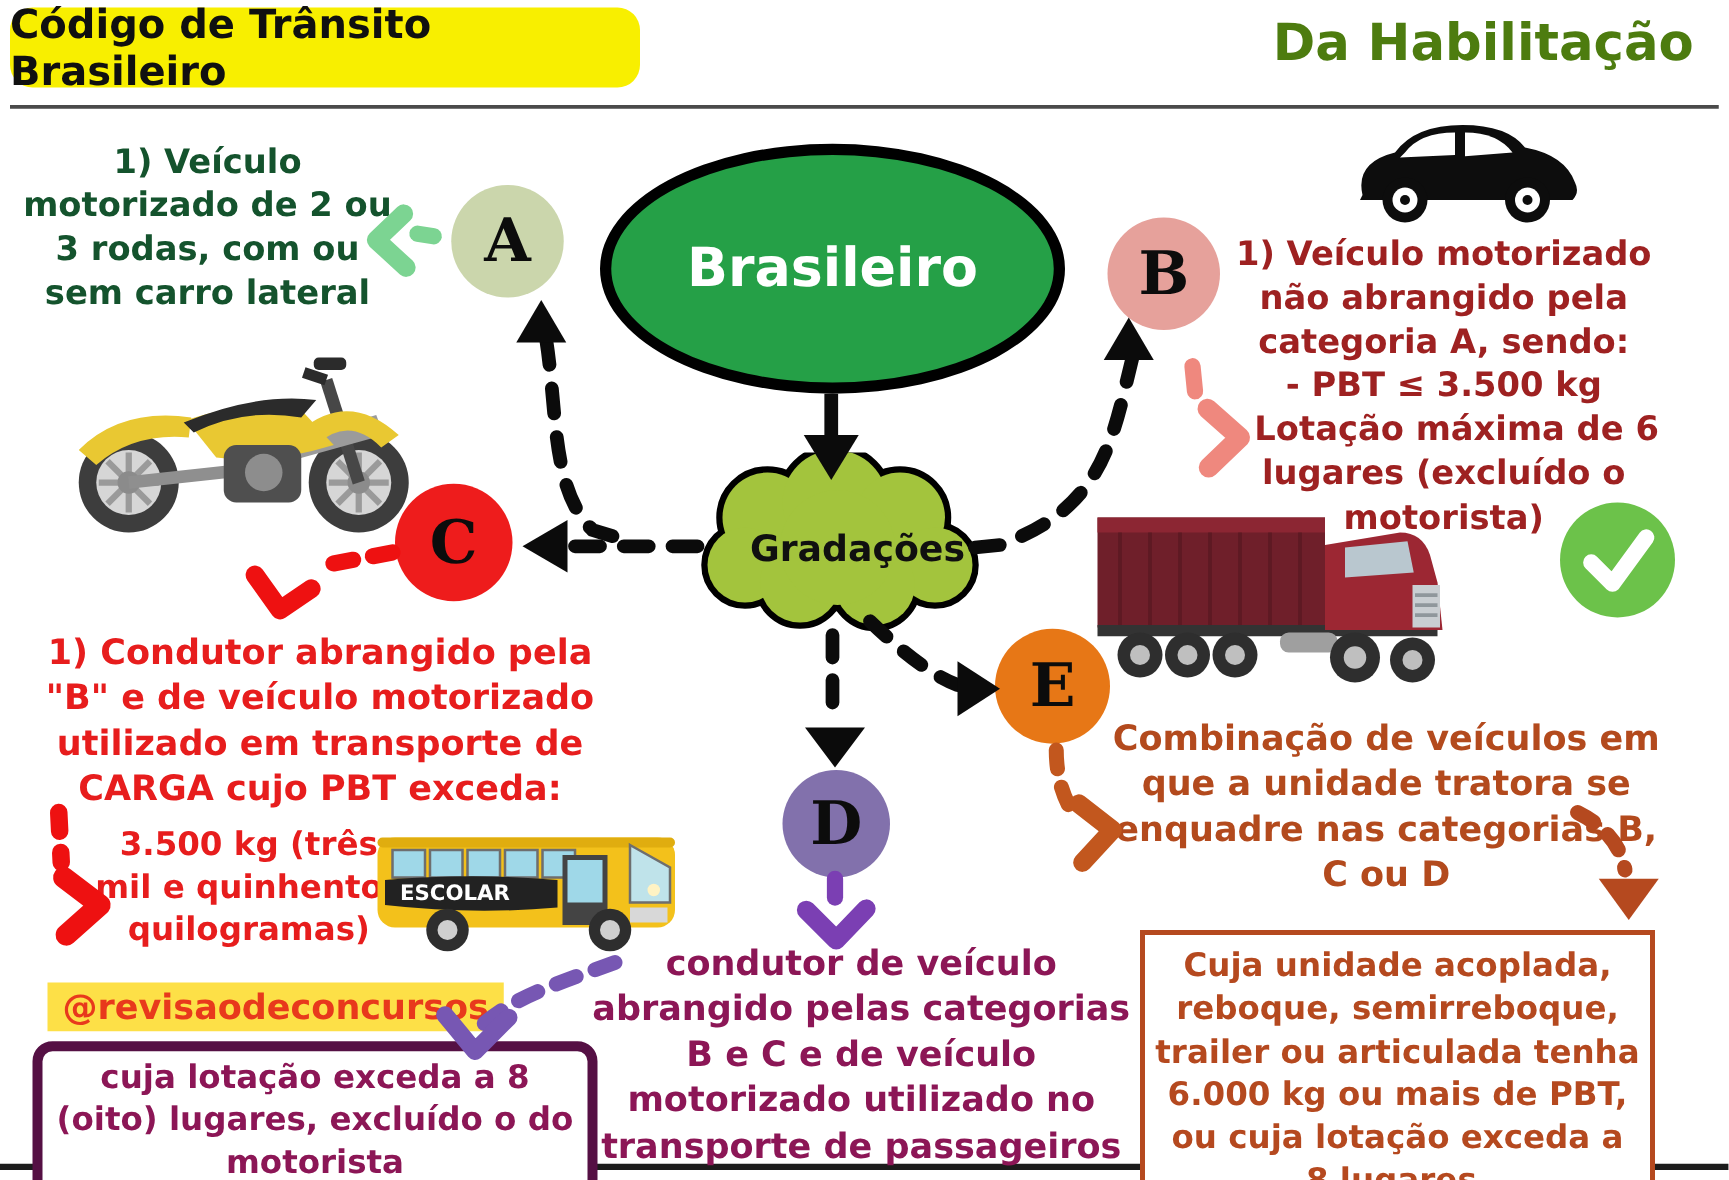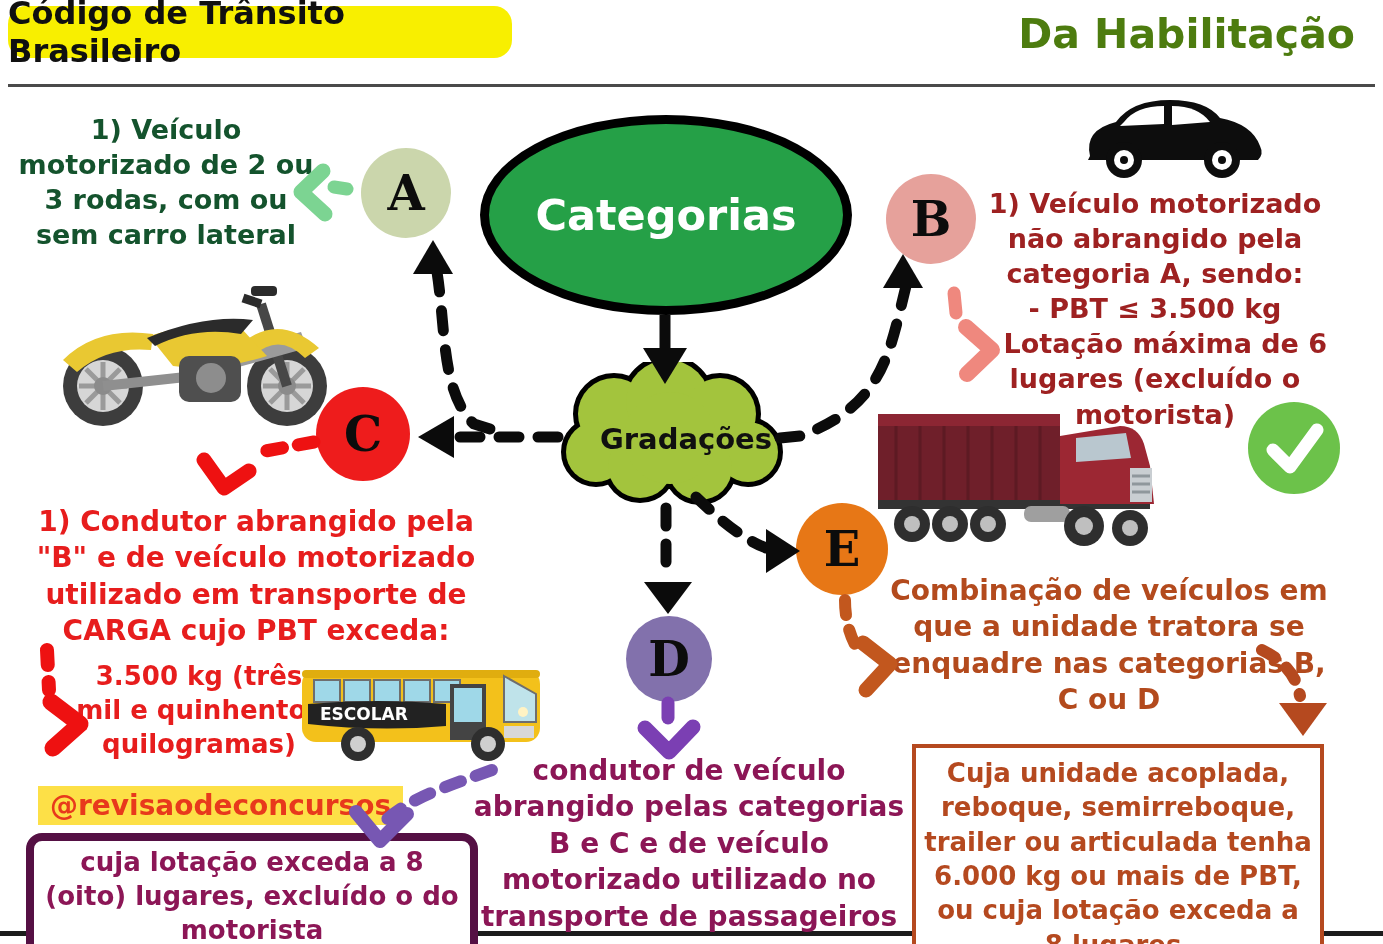--- a/index.html
+++ b/index.html
@@ -3,21 +3,21 @@
 <meta charset="utf-8">
 <style>
   html,body{margin:0;padding:0;background:#ffffff;}
   #canvas{
     position:relative;width:1383px;height:944px;background:#ffffff;
     font-family:"DejaVu Sans",sans-serif;overflow:hidden;
   }
   .abs{position:absolute;}
   
   .title-badge{
-    left:8px;top:6px;width:504px;height:52px;background:#f8ef00;
+    left:8px;top:6px;width:504px;height:64px;background:#f8ef00;
     border-radius:18px;display:flex;align-items:center;justify-content:center;
     font-size:32px;font-weight:bold;color:#101010;
   }
   .section-title{
     right:28px;top:10px;font-size:41px;font-weight:bold;color:#4d7c0f;
   }
   .rule-top{left:8px;width:1367px;top:84px;height:3px;background:#4a4a4a;}
   .rule-bottom{left:0;width:1383px;top:931px;height:5px;background:#1c1c1c;}
   
   .node-categorias{
@@ -71,21 +71,21 @@
 <div id="canvas">
 
   <div class="abs title-badge">
     <span>Código de Trânsito Brasileiro</span>
   </div>
   <div class="abs section-title">Da Habilitação</div>
   <div class="abs rule-top"></div>
   <div class="abs rule-bottom"></div>
 
   <div class="abs node-categorias">
-    <span>Categorias</span>
+    <span>Brasileiro</span>
   </div>
 
   <svg class="abs" style="left:552px;top:362px;" width="240" height="155" viewBox="0 0 240 155">
     <g stroke="#000000" stroke-width="10" fill="#a3c43d">
       <circle cx="62" cy="52" r="36"></circle>
         <circle cx="116" cy="40" r="42"></circle>
         <circle cx="168" cy="52" r="36"></circle>
       <circle cx="44" cy="90" r="30"></circle>
         <circle cx="196" cy="90" r="30"></circle>
       <circle cx="88" cy="104" r="32"></circle>

